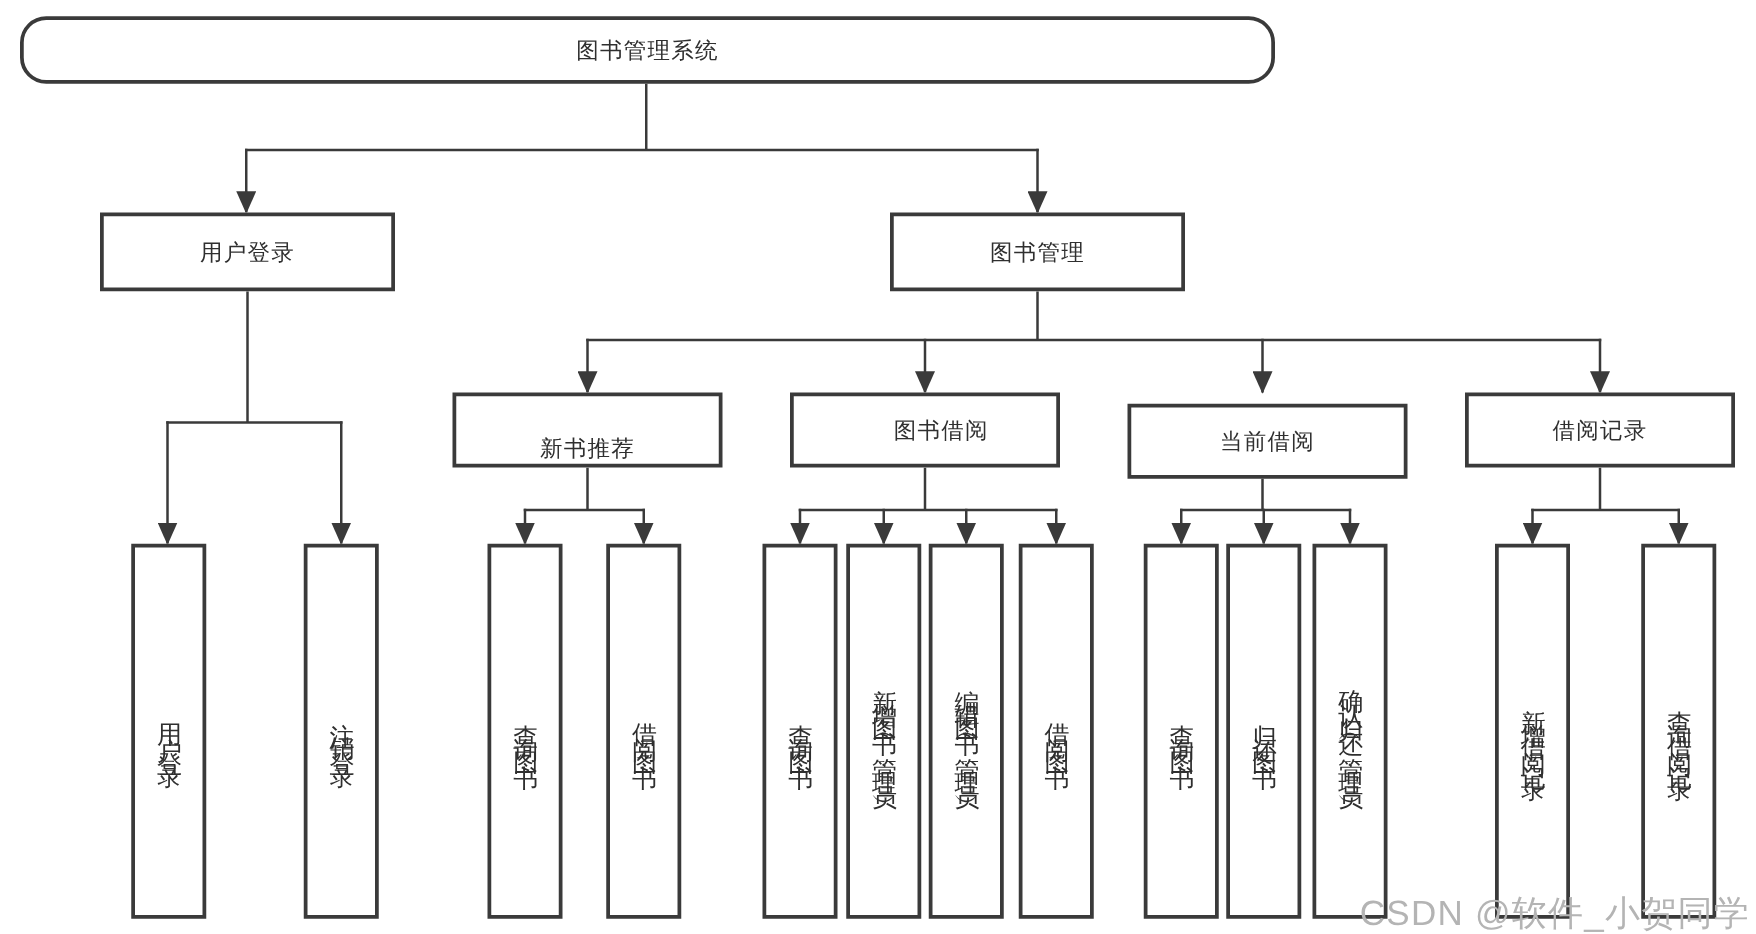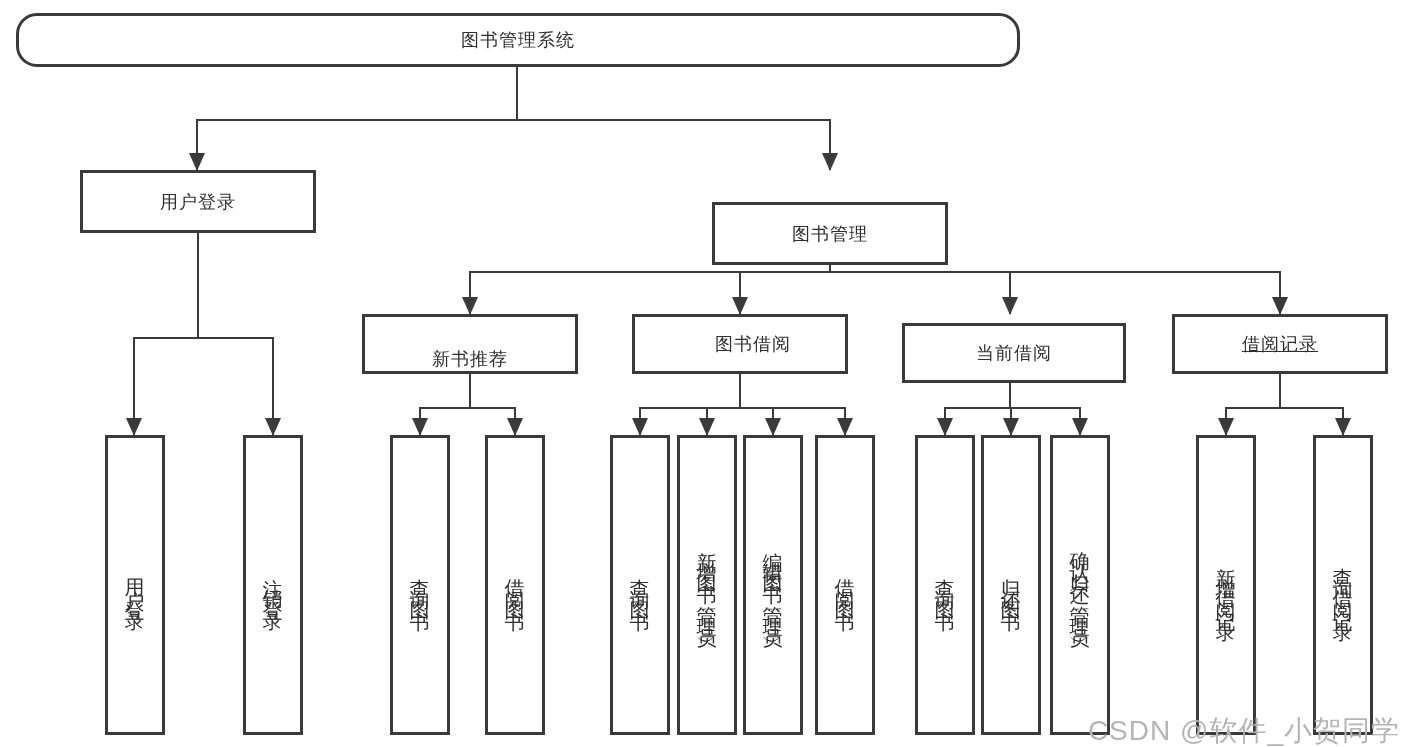--- a/index.html
+++ b/index.html
@@ -118,34 +118,34 @@
     <line x1="1343" y1="407" x2="1343" y2="435" marker-end="url(#arrow)"></line>
   </svg>
 
   <div class="box h" style="left:16px; top:13px; width:1004px; height:54px;border-radius:21px;">
     <span>图书管理系统</span>
   </div>
 
   <div class="box h" style="left:80px; top:170px; width:236px; height:63px;">
     <span>用户登录</span>
   </div>
-  <div class="box h" style="left:712px; top:170px; width:236px; height:63px;margin-top:32px;">
+  <div class="box h" style="left:712px; top:170px; width:236px; height:63px;">
     <span>图书管理</span>
   </div>
 
   <div class="box h" style="left:362px; top:314px; width:216px; height:60px;align-items:flex-end;">
     <span>新书推荐</span>
   </div>
   <div class="box h" style="left:632px; top:314px; width:216px; height:60px;padding-left:26px;">
     <span>图书借阅</span>
   </div>
   <div class="box h" style="left:902px; top:323px; width:224px; height:60px;text-align:center;">
     <span>当前借阅</span>
   </div>
-  <div class="box h" style="left:1172px; top:314px; width:216px; height:60px;text-decoration:underline;">
+  <div class="box h" style="left:1172px; top:314px; width:216px; height:60px;">
     <span>借阅记录</span>
   </div>
 
   <div class="box leaf" style="left:105px;">
     <span class="vtext">用户登录</span>
   </div>
   <div class="box leaf" style="left:243px;">
     <span class="vtext">注销登录</span>
   </div>
 

